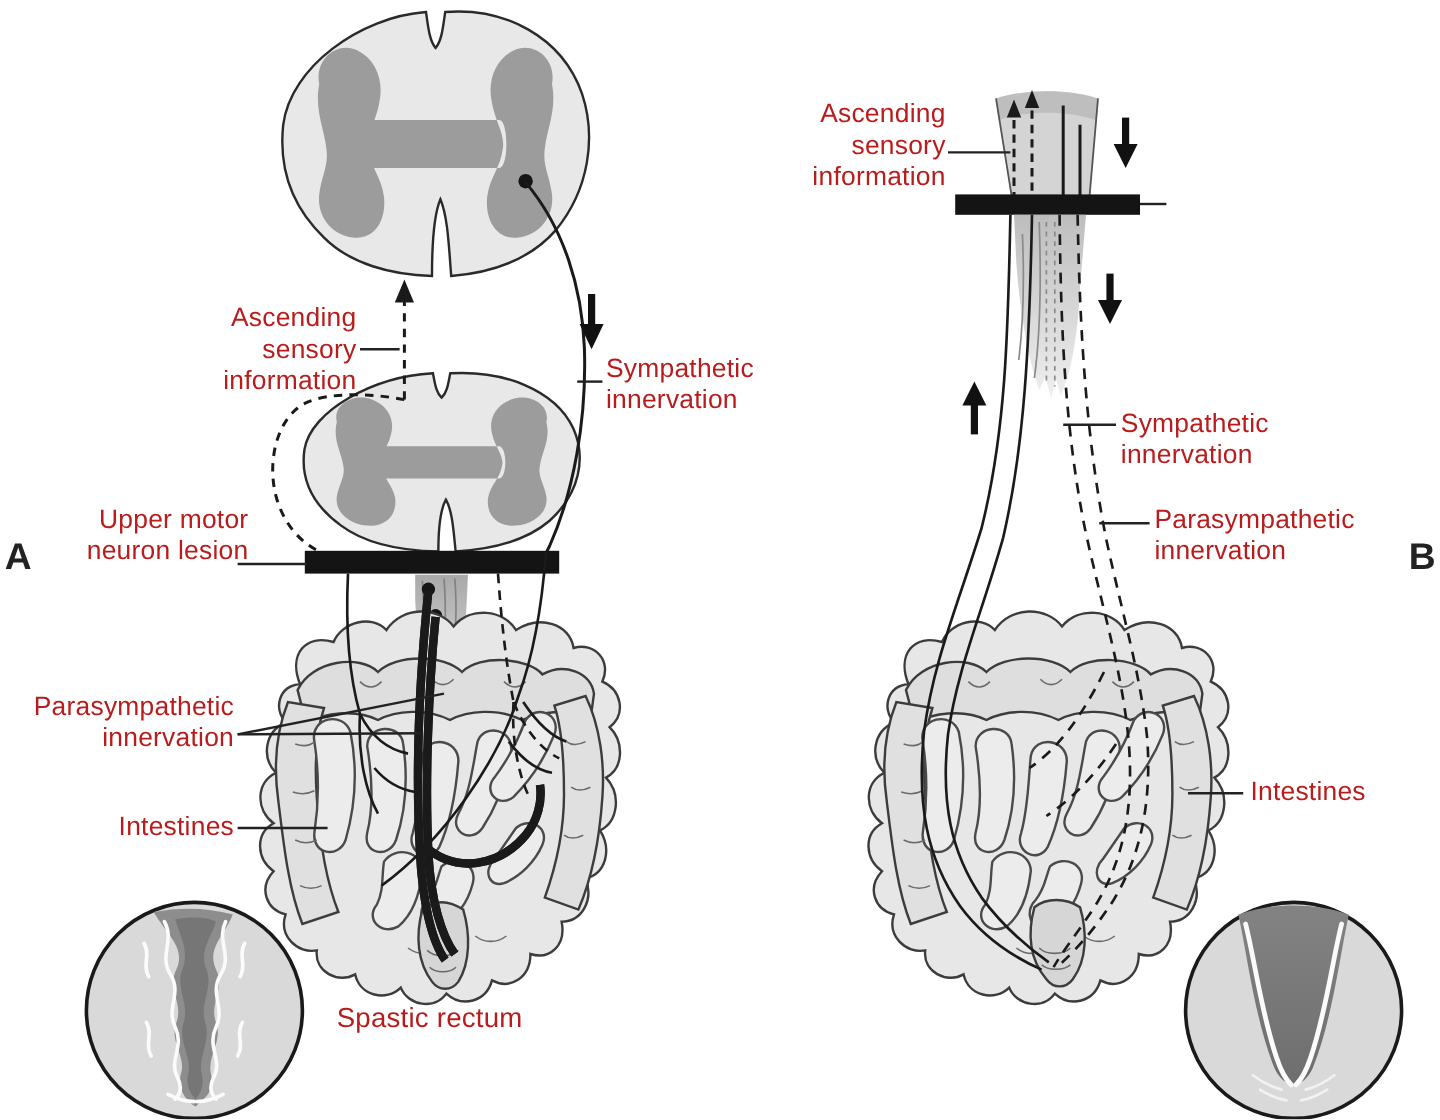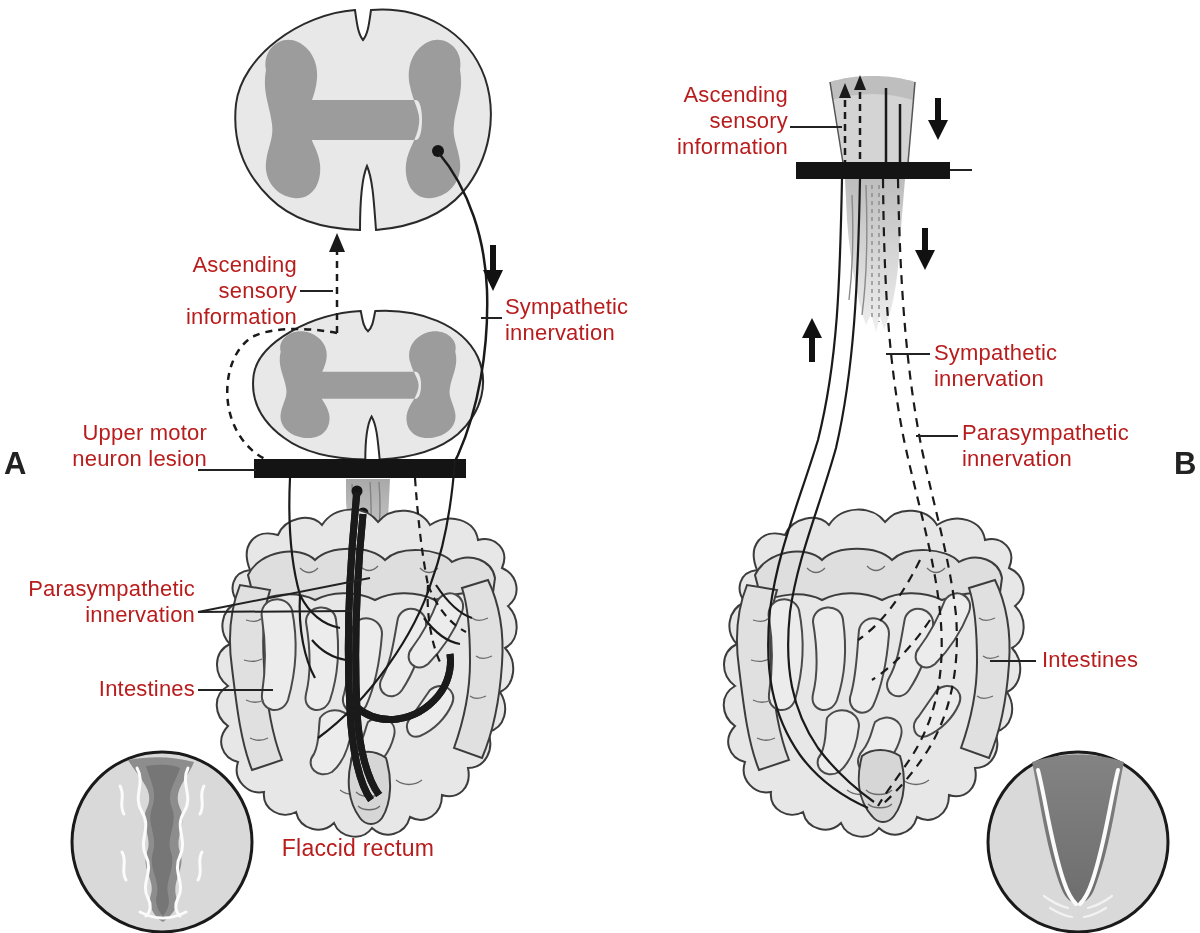--- a/index.html
+++ b/index.html
@@ -267,21 +267,21 @@
     <line x1="916" y1="436" x2="958" y2="436"></line>
     <line x1="990" y1="661" x2="1036" y2="661"></line>
   </g>
 </svg>
 
 <div class="lbl ra" style="left:125px;top:252px;width:172px;">Ascending sensory information</div>
 <div class="lbl la" style="left:505px;top:294px;width:135px;">Sympathetic innervation</div>
 <div class="lbl ra" style="left:60px;top:420px;width:135px;margin-left:12px;">Upper motor neuron lesion</div>
 <div class="lbl ra" style="left:20px;top:576px;width:175px;">Parasympathetic innervation</div>
 <div class="lbl ra" style="left:75px;top:676px;width:120px;">Intestines</div>
-<div class="lbl ca" style="left:268px;top:835px;width:180px;font-size:23px;">Flaccid rectum</div>
+<div class="lbl ca" style="left:268px;top:835px;width:180px;font-size:23px;">Spastic rectum</div>
 <div class="panel-letter" style="left:4px;top:446px;">A</div>
 
 <div class="lbl ra" style="left:612px;top:82px;width:176px;">Ascending sensory information</div>
 <div class="lbl la" style="left:934px;top:340px;width:140px;">Sympathetic innervation</div>
 <div class="lbl la" style="left:962px;top:420px;width:175px;">Parasympathetic innervation</div>
 <div class="lbl la" style="left:1042px;top:647px;width:110px;">Intestines</div>
 <div class="panel-letter" style="left:1174px;top:446px;">B</div>
 
 </div>
 

